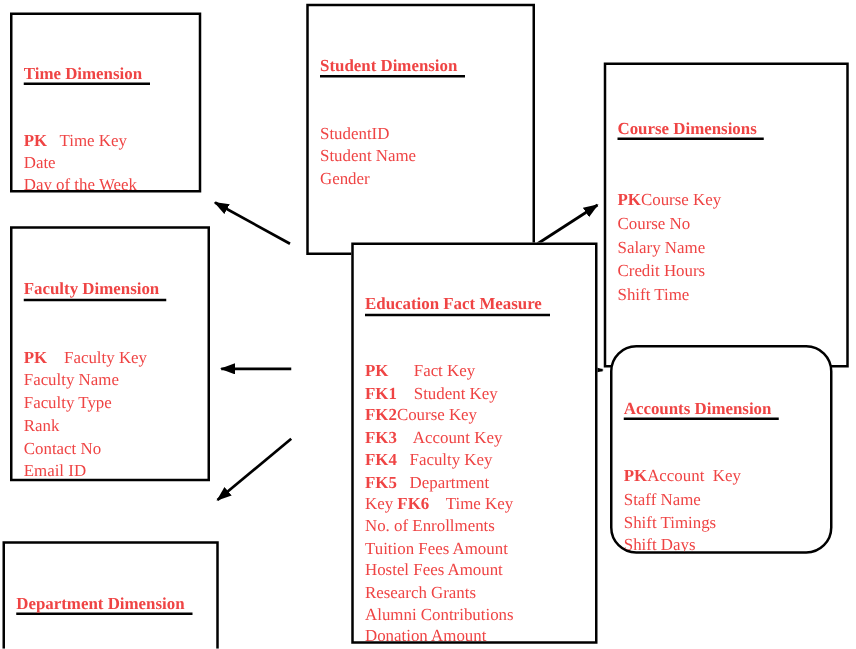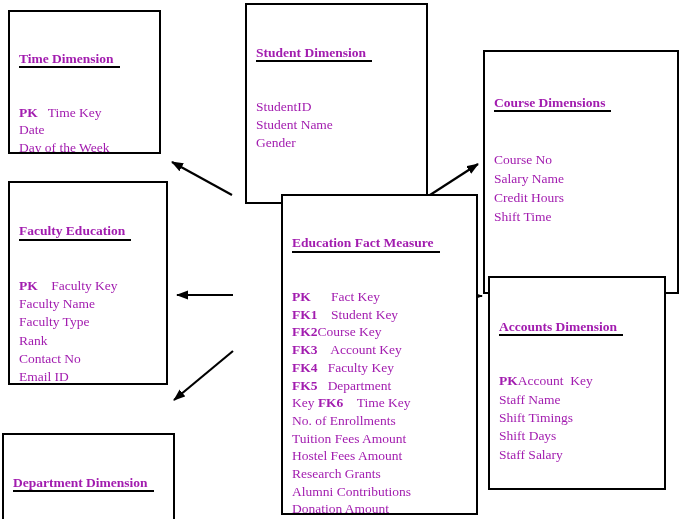--- a/index.html
+++ b/index.html
@@ -1,21 +1,21 @@
 <!DOCTYPE html>
 <html><head>
 <meta charset="utf-8">
 <style>
   html,body{margin:0;padding:0;background:#ffffff;}
   #canvas{
     position:relative;
     width:685px;height:519px;
     background:#ffffff;
     font-family:"Liberation Serif", serif;
-    color:#a21caf;
+    color:#ef4444;
     overflow:hidden;
   }
   .tbl{
     position:absolute;
     box-sizing:border-box;
     border:2px solid #000000;
     background:#ffffff;
     padding:3px 3px 0 9px;
     font-size:13.5px;
     white-space:pre;
@@ -27,21 +27,21 @@
     border-bottom:2px solid #000000;
     padding-right:6px;
     line-height:1.05;
   }
   .row .b{font-weight:bold;}
   .box-time       {left:8px;   top:10px;  width:153px; height:144px; line-height:17.6px;}
   .box-student    {left:245px; top:3px;   width:183px; height:201px; line-height:18px;}
   .box-course     {left:483px; top:50px;  width:196px; height:244px; line-height:19px;}
   .box-faculty    {left:8px;   top:181px; width:160px; height:204px; line-height:18.2px;}
   .box-fact       {left:233px; top:194px; width:197px; height:321px; line-height:17.7px;margin-left:48px;}
-  .box-accounts   {left:488px; top:276px; width:178px; height:214px; line-height:18.3px;}
+  .box-accounts   {left:488px; top:276px; width:178px; height:167px; line-height:18.3px;border-radius:21px;}
   .box-department {left:2px;   top:405px; width:173px; height:95px;  line-height:18px;margin-top:28px;}
   #arrow-layer{
     position:absolute;left:0;top:0;width:685px;height:519px;
     pointer-events:none;
   }
 </style>
 </head>
 <body>
 
 <div id="canvas">
@@ -65,25 +65,25 @@
     <div class="rows"><div class="row"><span class="b">PK</span><span>   Time Key</span></div><div class="row"><span>Date</span></div><div class="row"><span>Day of the Week</span></div></div>
   </div>
 
   <div class="tbl box-student">
     <div class="tbl-title"><span class="ul">Student Dimension</span></div>
     <div class="rows"><div class="row"><span>StudentID</span></div><div class="row"><span>Student Name</span></div><div class="row"><span>Gender</span></div></div>
   </div>
 
   <div class="tbl box-course">
     <div class="tbl-title"><span class="ul">Course Dimensions</span></div>
-    <div class="rows"><div class="row"><span>Course No</span></div><div class="row"><span>Salary Name</span></div><div class="row"><span>Credit Hours</span></div><div class="row"><span>Shift Time</span></div></div>
+    <div class="rows"><div class="row"><span class="b">PK</span><span>Course Key</span></div><div class="row"><span>Course No</span></div><div class="row"><span>Salary Name</span></div><div class="row"><span>Credit Hours</span></div><div class="row"><span>Shift Time</span></div></div>
   </div>
 
   <div class="tbl box-faculty">
-    <div class="tbl-title"><span class="ul">Faculty Education</span></div>
+    <div class="tbl-title"><span class="ul">Faculty Dimension</span></div>
     <div class="rows"><div class="row"><span class="b">PK</span><span>    Faculty Key</span></div><div class="row"><span>Faculty Name</span></div><div class="row"><span>Faculty Type</span></div><div class="row"><span>Rank</span></div><div class="row"><span>Contact No</span></div><div class="row"><span>Email ID</span></div></div>
   </div>
 
   <div class="tbl box-fact">
     <div class="tbl-title"><span class="ul">Education Fact Measure</span></div>
     <div class="rows"><div class="row"><span class="b">PK</span><span>      Fact Key</span></div><div class="row"><span class="b">FK1</span><span>    Student Key</span></div><div class="row"><span class="b">FK2</span><span>Course Key</span></div><div class="row"><span class="b">FK3</span><span>    Account Key</span></div><div class="row"><span class="b">FK4</span><span>   Faculty Key</span></div><div class="row"><span class="b">FK5</span><span>   Department</span></div><div class="row"><span>Key </span><span class="b">FK6</span><span>    Time Key</span></div><div class="row"><span>No. of Enrollments</span></div><div class="row"><span>Tuition Fees Amount</span></div><div class="row"><span>Hostel Fees Amount</span></div><div class="row"><span>Research Grants</span></div><div class="row"><span>Alumni Contributions</span></div><div class="row"><span>Donation Amount</span></div></div>
   </div>
 
   <div class="tbl box-accounts">
     <div class="tbl-title"><span class="ul">Accounts Dimension</span></div>

